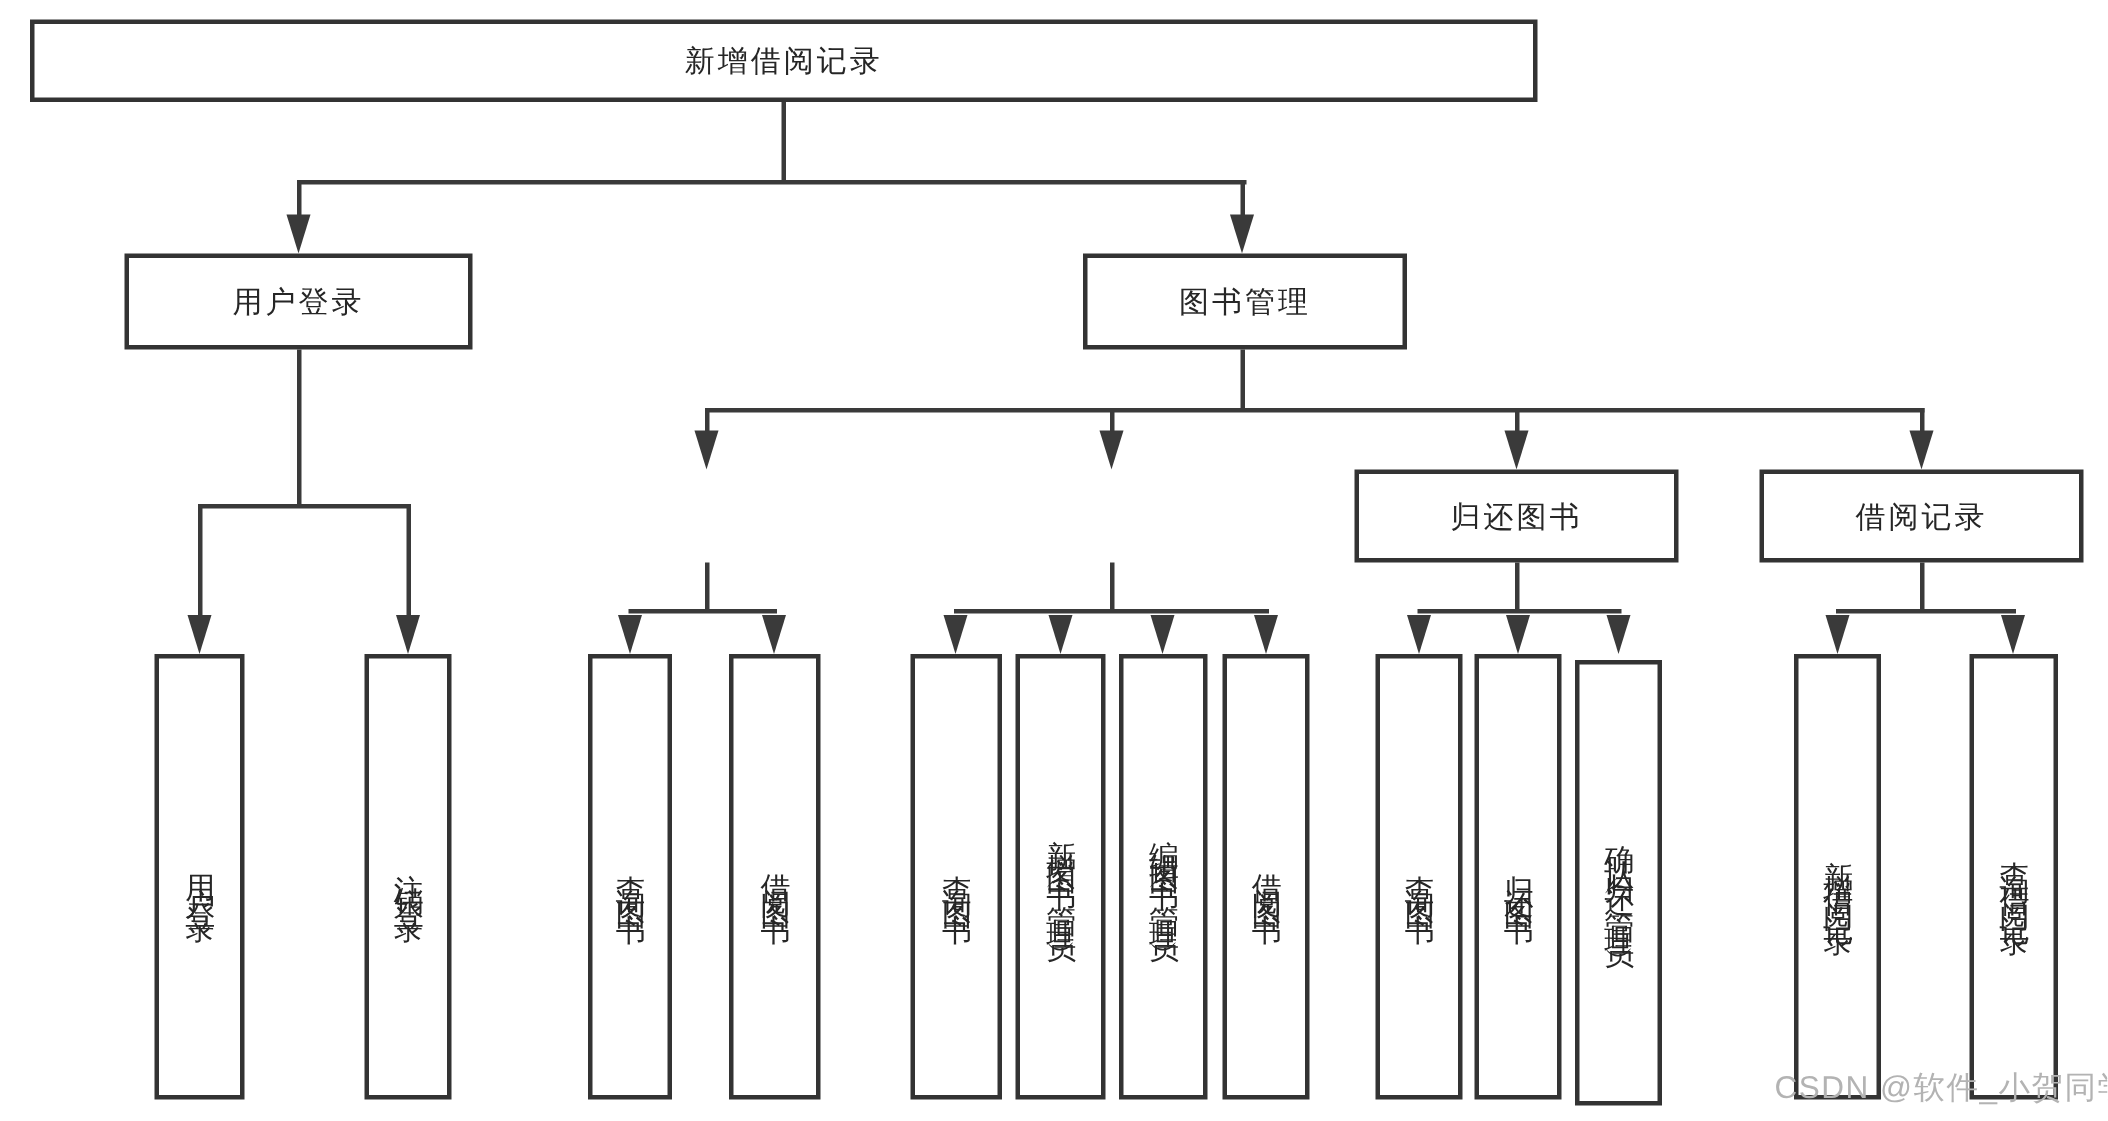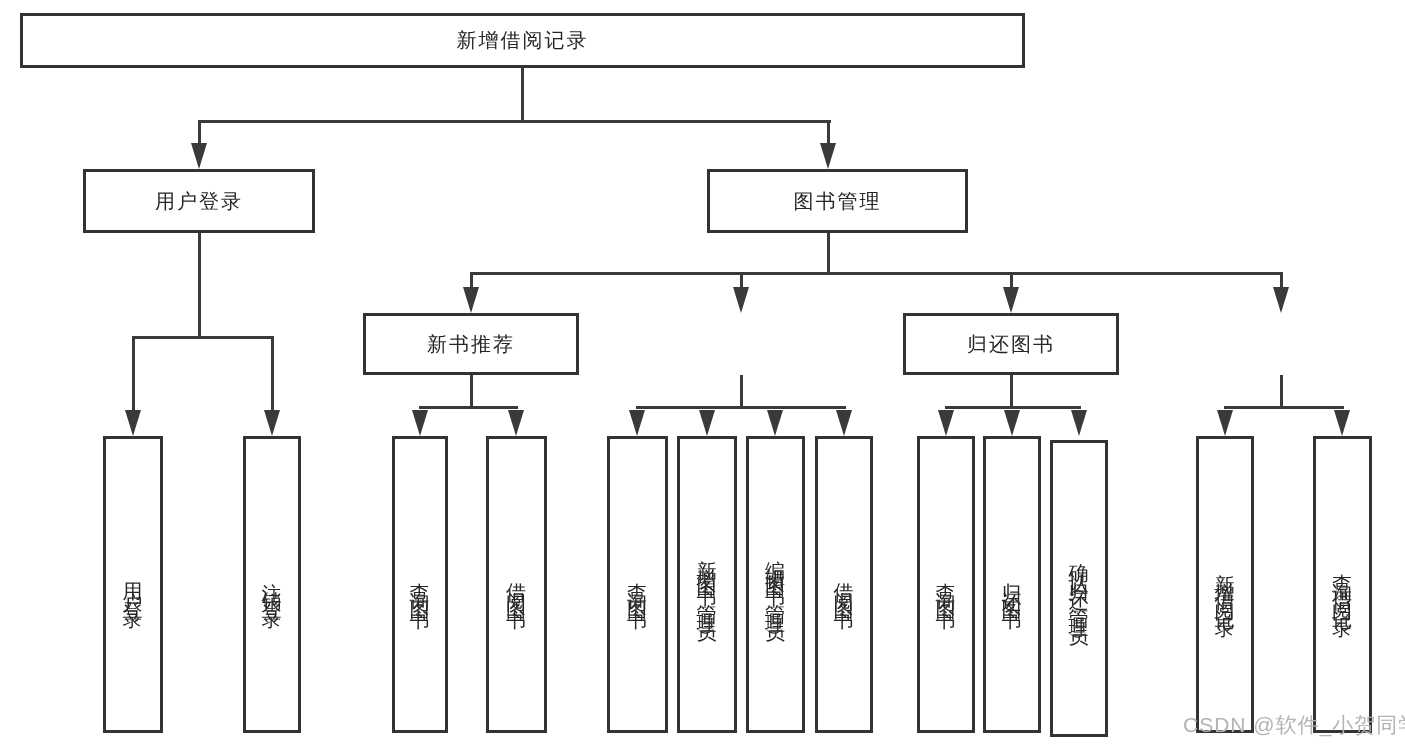--- a/index.html
+++ b/index.html
@@ -42,21 +42,21 @@
   <div class="vline" style="left:521px;top:68px;height:52px"></div>
   <div class="hline" style="left:198px;top:120px;width:633px"></div>
   <div class="vline" style="left:198px;top:120px;height:26px"></div>
   <div class="vline" style="left:827px;top:120px;height:26px"></div>
   <div class="arrow" style="left:191px;top:143px"></div>
   <div class="arrow" style="left:820px;top:143px"></div>
 
   <div class="box box-h" style="left:83px;top:169px;width:232px;height:64px">
     <span>用户登录</span>
   </div>
-  <div class="box box-h" style="left:707px;top:169px;width:261px;height:64px">
+  <div class="box box-h" style="left:722px;top:169px;width:216px;height:64px">
     <span>图书管理</span>
   </div>
 
   <div class="vline" style="left:198px;top:233px;height:103px"></div>
   <div class="hline" style="left:132px;top:336px;width:142px"></div>
   <div class="vline" style="left:132px;top:336px;height:76px"></div>
   <div class="vline" style="left:271px;top:336px;height:76px"></div>
   <div class="arrow" style="left:125px;top:410px"></div>
   <div class="arrow" style="left:264px;top:410px"></div>
 
@@ -64,25 +64,25 @@
   <div class="hline" style="left:470px;top:272px;width:813px"></div>
   <div class="vline" style="left:470px;top:272px;height:18px"></div>
   <div class="vline" style="left:740px;top:272px;height:18px"></div>
   <div class="vline" style="left:1010px;top:272px;height:18px"></div>
   <div class="vline" style="left:1280px;top:272px;height:18px"></div>
   <div class="arrow" style="left:463px;top:287px"></div>
   <div class="arrow" style="left:733px;top:287px"></div>
   <div class="arrow" style="left:1003px;top:287px"></div>
   <div class="arrow" style="left:1273px;top:287px"></div>
 
-  <div class="box box-h" style="left:363px;top:313px;width:216px;height:62px">
-    <span>新书推荐</span>
-  </div>
   <div class="box box-h" style="left:903px;top:313px;width:216px;height:62px">
     <span>归还图书</span>
+  </div>
+  <div class="box box-h" style="left:1173px;top:313px;width:216px;height:62px">
+    <span>借阅记录</span>
   </div>
 
   <div class="vline" style="left:470px;top:375px;height:31px"></div>
   <div class="hline" style="left:419px;top:406px;width:99px"></div>
   <div class="arrow" style="left:412px;top:410px"></div>
   <div class="arrow" style="left:508px;top:410px"></div>
 
   <div class="vline" style="left:740px;top:375px;height:31px"></div>
   <div class="hline" style="left:636px;top:406px;width:210px"></div>
   <div class="arrow" style="left:629px;top:410px"></div>

